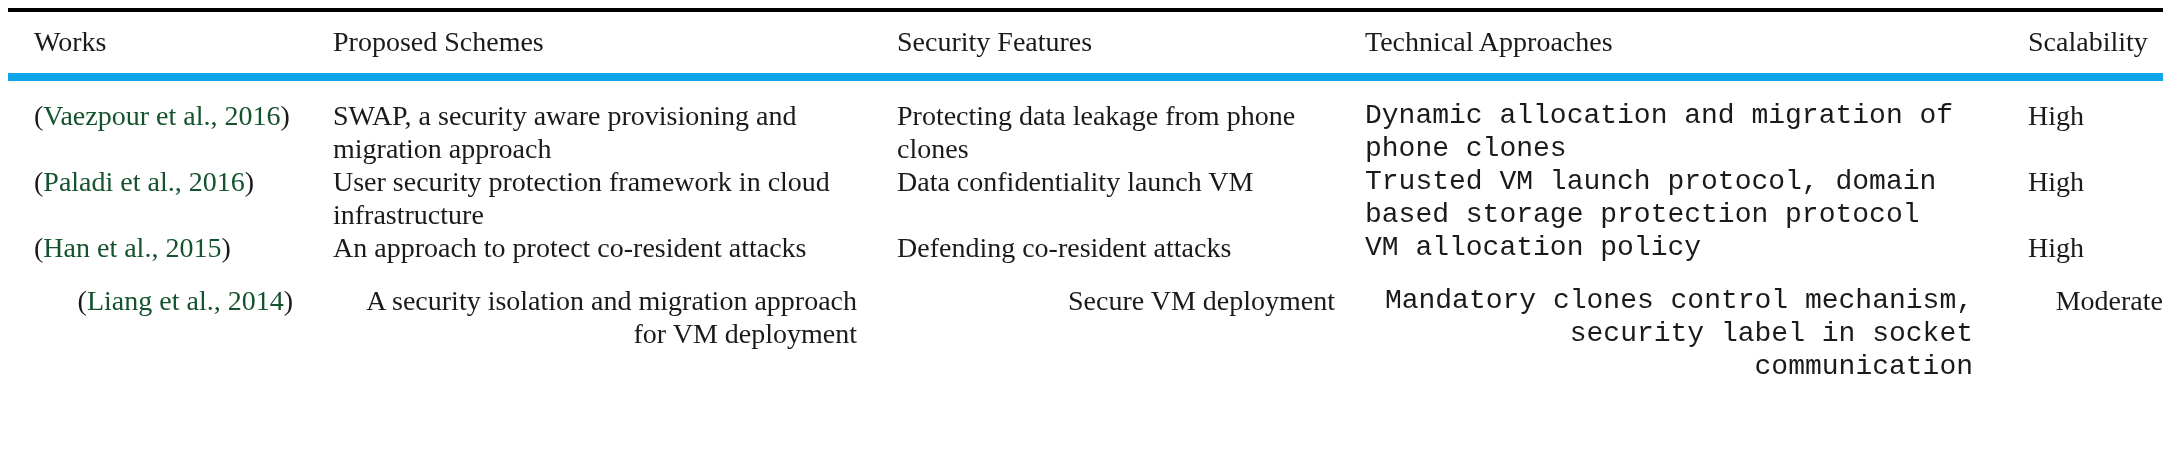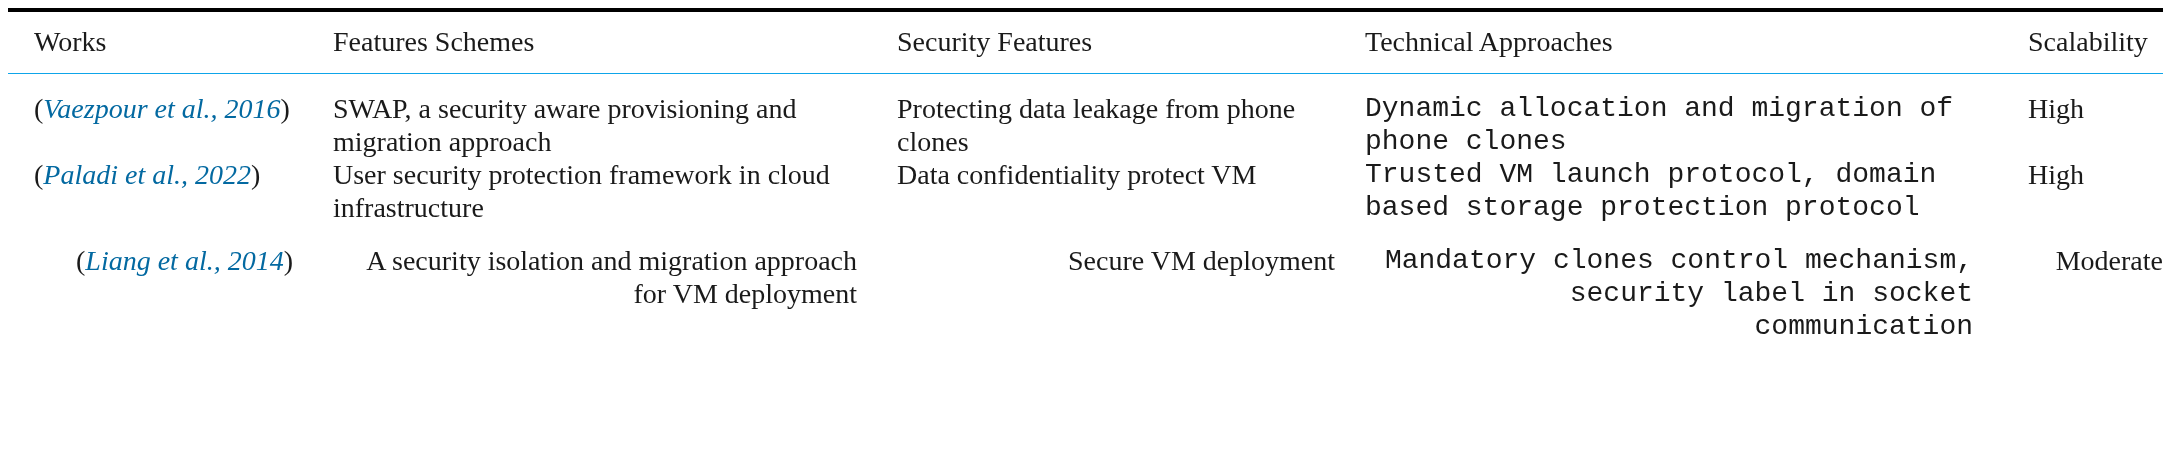--- a/index.html
+++ b/index.html
@@ -29,21 +29,21 @@
   col.c-approach { width: 663px; }
   col.c-scal     { width: 135px; }
 
   th {
     font-weight: normal;
     text-align: left;
     vertical-align: top;
     font-size: 28px;
     line-height: 33px;
     padding: 13px 30px 15px 0;
-    border-bottom: 1px solid #0ea5e9;
+    border-bottom: 8px solid #0ea5e9;
   }
   th.h-works { padding-left: 26px; }
   th.h-scal  { padding-right: 0; }
 
   td {
     vertical-align: top;
     font-size: 28px;
     line-height: 33px;
     padding: 0 30px 0 0;
   }
@@ -54,61 +54,67 @@
   }
   td.cell-scheme   { padding-right: 40px; margin-left: 42px; }
   td.cell-security { padding-right: 30px; margin-top: 28px; }
   td.cell-approach { padding-right: 55px; font-family: Liberation Mono, monospace; }
   td.cell-scal     { padding-right: 0; margin-top: 20px; }
 
   tr.row-first td { padding-top: 18px; }
   tr.row-gap td   { padding-top: 20px; text-align: right; }
 
   a.citation {
-    color: #0369a1;
+    color: #14532d;
     text-decoration: none;
     cursor: pointer;
-    font-style: italic;
   }
   .paren { color: #1a1a1a; }
 </style>
 </head>
 <body>
 
 <div class="table-wrap">
   <table class="paper-table">
     <colgroup>
       <col class="c-works">
         <col class="c-scheme">
         <col class="c-security">
         <col class="c-approach">
         <col class="c-scal">
     </colgroup>
     <thead>
       <tr>
         <th class="h-works">Works</th>
-        <th>Features Schemes</th>
+        <th>Proposed Schemes</th>
         <th>Security Features</th>
         <th>Technical Approaches</th>
         <th class="h-scal">Scalability</th>
       </tr>
     </thead>
     <tbody>
       <tr class="row-first">
         <td class="cell-works"><span class="paren">(</span><a class="citation">Vaezpour et al., 2016</a><span class="paren">)</span></td>
         <td class="cell-scheme">SWAP, a security aware provisioning and migration approach</td>
         <td class="cell-security">Protecting data leakage from phone clones</td>
         <td class="cell-approach">Dynamic allocation and migration of phone clones</td>
         <td class="cell-scal">High</td>
       </tr>
       <tr>
-        <td class="cell-works"><span class="paren">(</span><a class="citation">Paladi et al., 2022</a><span class="paren">)</span></td>
+        <td class="cell-works"><span class="paren">(</span><a class="citation">Paladi et al., 2016</a><span class="paren">)</span></td>
         <td class="cell-scheme">User security protection framework in cloud infrastructure</td>
-        <td class="cell-security">Data confidentiality protect VM</td>
+        <td class="cell-security">Data confidentiality launch VM</td>
         <td class="cell-approach">Trusted VM launch protocol, domain based storage protection protocol</td>
+        <td class="cell-scal">High</td>
+      </tr>
+      <tr>
+        <td class="cell-works"><span class="paren">(</span><a class="citation">Han et al., 2015</a><span class="paren">)</span></td>
+        <td class="cell-scheme">An approach to protect co-resident attacks</td>
+        <td class="cell-security">Defending co-resident attacks</td>
+        <td class="cell-approach">VM allocation policy</td>
         <td class="cell-scal">High</td>
       </tr>
       <tr class="row-gap">
         <td class="cell-works"><span class="paren">(</span><a class="citation">Liang et al., 2014</a><span class="paren">)</span></td>
         <td class="cell-scheme">A security isolation and migration approach for VM deployment</td>
         <td class="cell-security">Secure VM deployment</td>
         <td class="cell-approach">Mandatory clones control mechanism, security label in socket communication</td>
         <td class="cell-scal">Moderate</td>
       </tr>
     </tbody>

